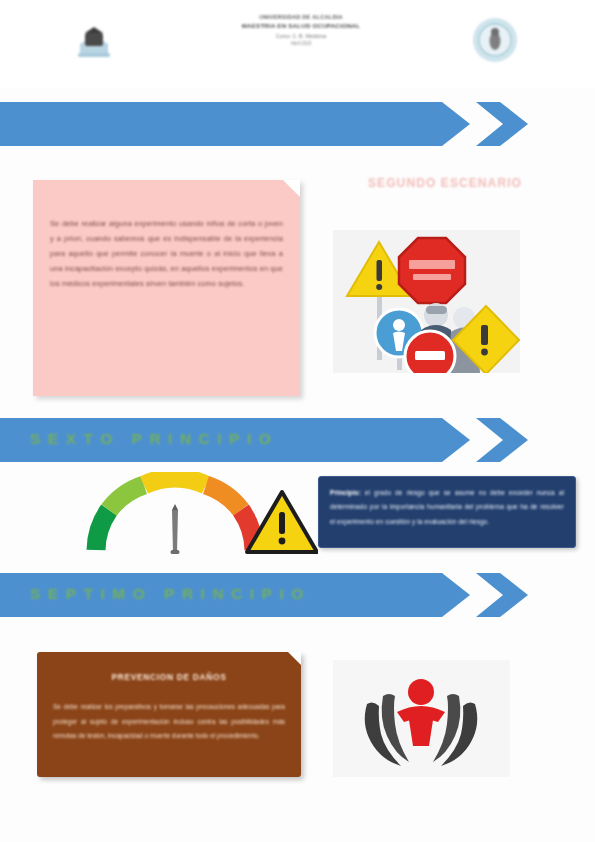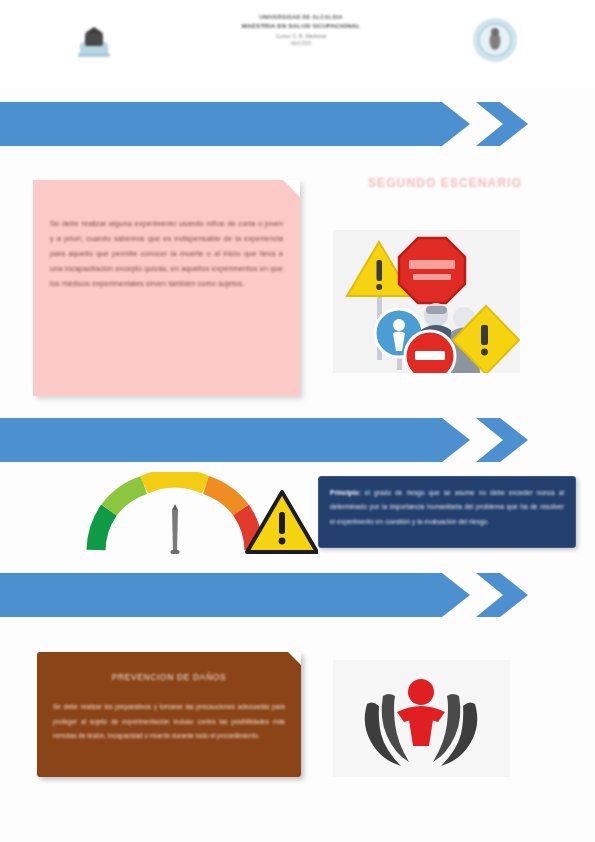--- a/index.html
+++ b/index.html
@@ -208,21 +208,21 @@
     width: 13px; height: 13px;
     background: #ffffff;
     clip-path: polygon(0 0, 100% 0, 100% 100%);
   }
   .brown-box .btitle2 {
     position: absolute;
     left: 0; top: 20px;
     width: 264px;
     text-align: center;
     font-size: 8.4px;
-    font-weight: normal;
+    font-weight: bold;
     letter-spacing: .7px;
     color: #fbe7d7;
     filter: blur(0.95px);
   }
   .brown-box .bbody {
     position: absolute;
     left: 16px; top: 48px;
     width: 232px;
     font-size: 6.5px;
     line-height: 14.6px;
@@ -316,20 +316,21 @@
     <rect x="151" y="120" width="5" height="23" fill="#c9ccd2"></rect>
     <polygon points="153,76 186,110 153,144 120,110" fill="#f5d311" stroke="#e2bd06" stroke-width="2"></polygon>
     <rect x="148" y="95" width="7" height="20" rx="2" fill="#3a3a3a"></rect>
     <circle cx="151.5" cy="122" r="3.4" fill="#3a3a3a"></circle>
   </svg>
 </div>
 
 <div class="banner" id="banner-sexto">
   <div class="bar"></div>
   <div class="chev"></div>
+  <div class="btitle">SEXTO PRINCIPIO</div>
 </div>
 
 <div class="gauge-img">
   <svg width="240" height="82" viewBox="0 0 240 82">
     <g fill="none" stroke-width="19" stroke-linecap="butt">
       <path d="M18 78 A 72 72 0 0 1 31 38" stroke="#0f9b46"></path>
       <path d="M31 38 A 72 72 0 0 1 66 13" stroke="#8cc63e"></path>
       <path d="M66 13 A 72 72 0 0 1 128 13" stroke="#f2cd13"></path>
       <path d="M128 13 A 72 72 0 0 1 163 38" stroke="#ef8c22"></path>
       <path d="M163 38 A 72 72 0 0 1 176 78" stroke="#e23b2e"></path>
@@ -348,20 +349,21 @@
 <div class="navy-box">
   <div class="ntext">
     <b>Principio:</b>
     <span>el grado de riesgo que se asume no debe exceder nunca al determinado por la importancia humanitaria del problema que ha de resolver el experimento en cuestión y la evaluación del riesgo.</span>
   </div>
 </div>
 
 <div class="banner" id="banner-septimo">
   <div class="bar"></div>
   <div class="chev"></div>
+  <div class="btitle">SEPTIMO PRINCIPIO</div>
 </div>
 
 <div class="brown-box">
   <div class="bfold"></div>
   <div class="btitle2">PREVENCION DE DAÑOS</div>
   <div class="bbody">Se debe realizar los preparativos y tomarse las precauciones adecuadas para proteger al sujeto de experimentación incluso contra las posibilidades más remotas de lesión, incapacidad o muerte durante todo el procedimiento.</div>
 </div>
 
 <div class="hands-photo">
   <svg width="177" height="117" viewBox="0 0 177 117">

